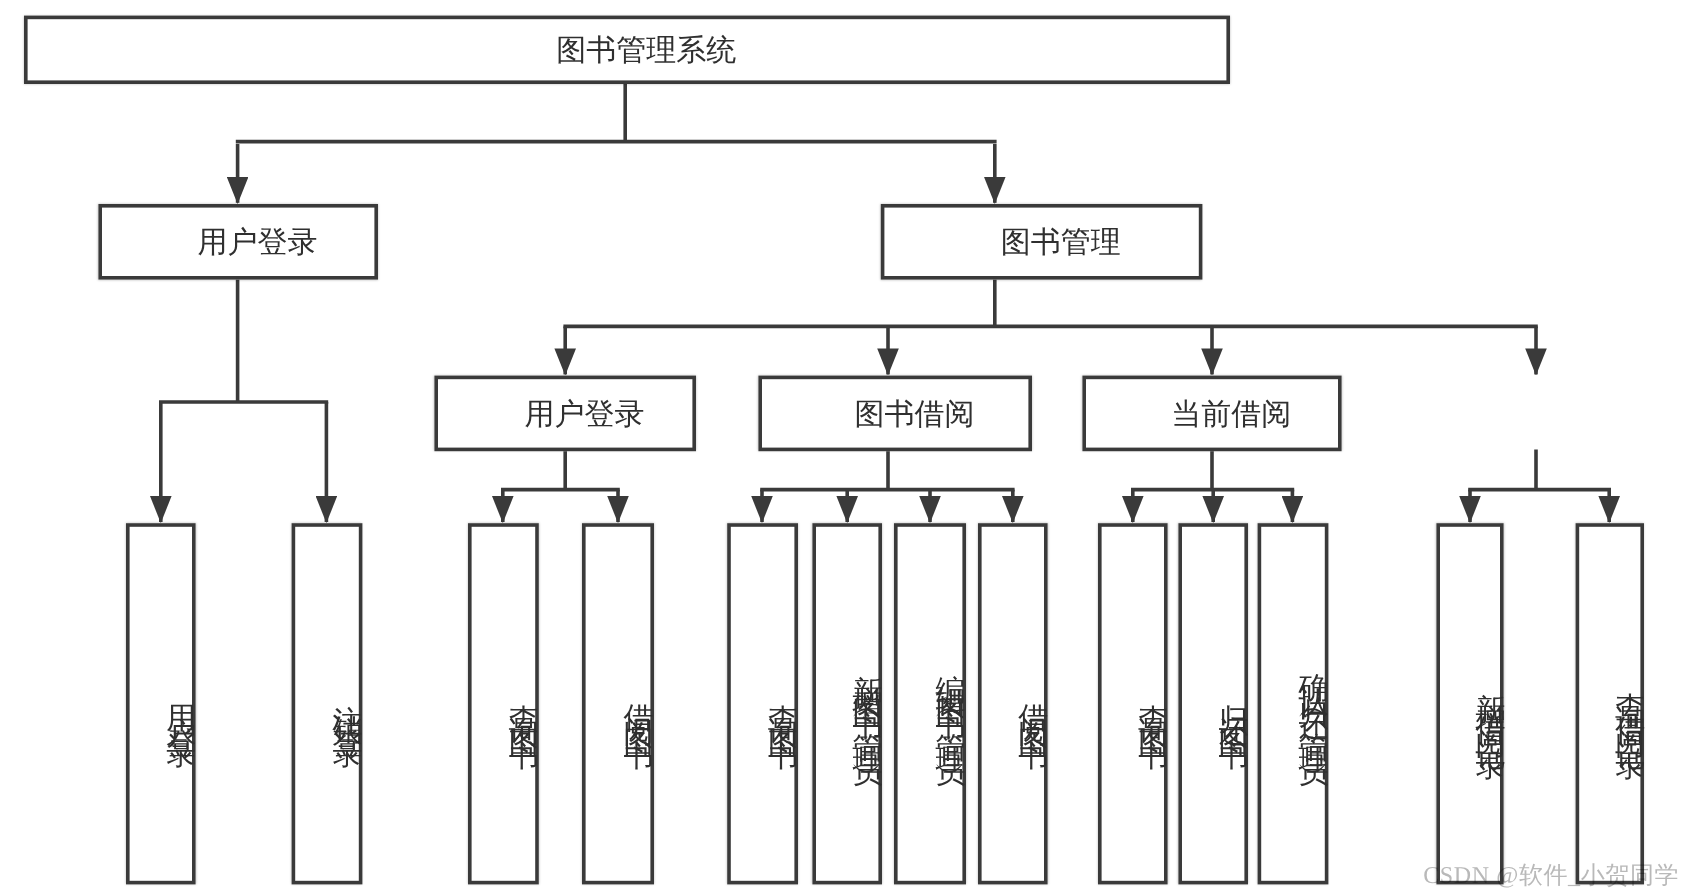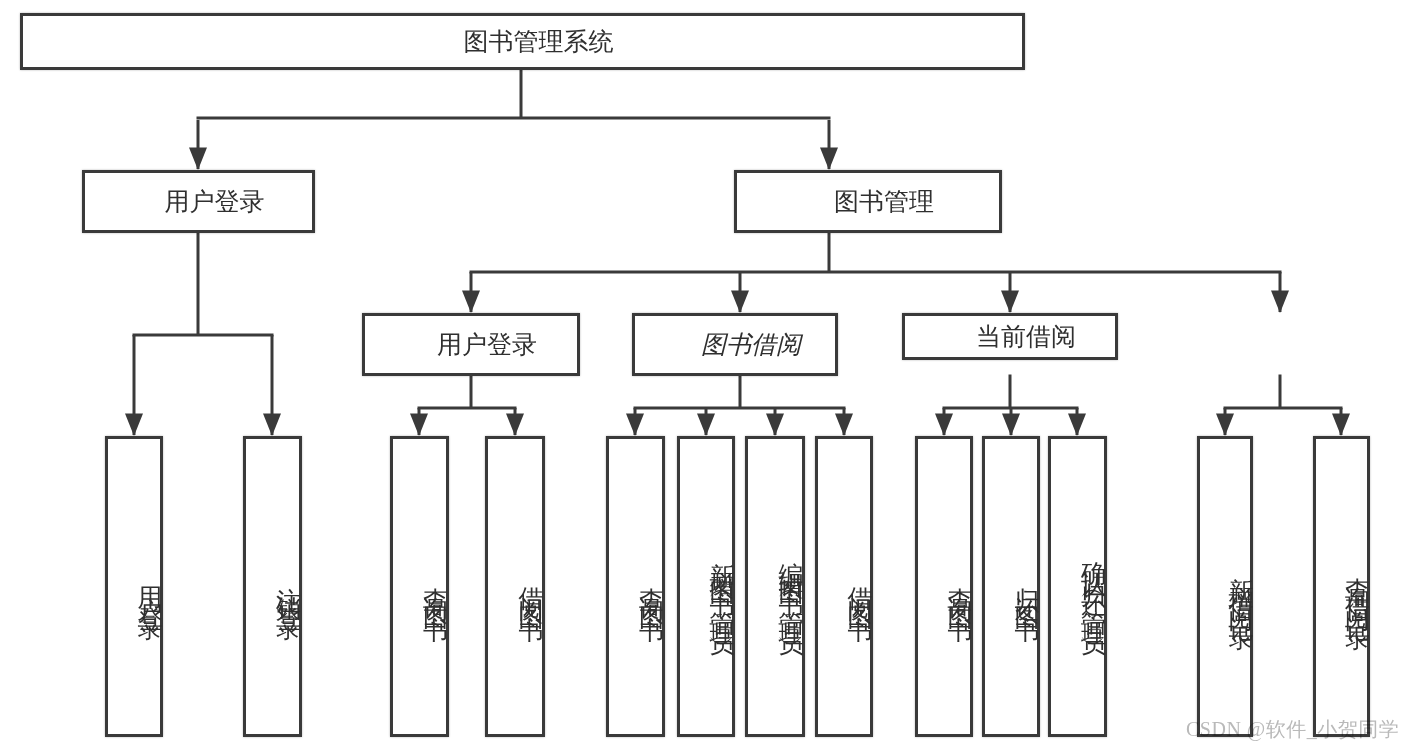--- a/index.html
+++ b/index.html
@@ -43,22 +43,22 @@
     writing-mode:vertical-rl;
     text-orientation:upright;
     letter-spacing:10px;
     line-height:1;
   }
   
   .n-root          {left:20px;  top:13px;  width:1005px; height:57px;}
   .n-user-login    {left:82px;  top:170px; width:233px;  height:63px;}
   .n-book-mgmt     {left:734px; top:170px; width:268px;  height:63px;}
   .n-new-book      {left:362px; top:313px; width:218px;  height:63px;}
-  .n-book-borrow   {left:632px; top:313px; width:206px;  height:63px;font-style:italic;}
-  .n-cur-borrow    {left:902px; top:313px; width:216px;  height:47px;}
+  .n-book-borrow   {left:632px; top:313px; width:228px;  height:63px;}
+  .n-cur-borrow    {left:902px; top:313px; width:216px;  height:63px;}
   .n-borrow-rec    {left:1173px;top:313px; width:214px;  height:63px;}
   .leaf            {top:436px;  height:301px;}
   .l-user-login    {left:105px; width:58px;}
   .l-logout        {left:243px; width:59px;}
   .l-query1        {left:390px; width:59px;}
   .l-borrow1       {left:485px; width:60px;}
   .l-query2        {left:606px; width:59px;}
   .l-add-book      {left:677px; width:58px;}
   .l-edit-book     {left:745px; width:60px;}
   .l-borrow2       {left:815px; width:58px;}

